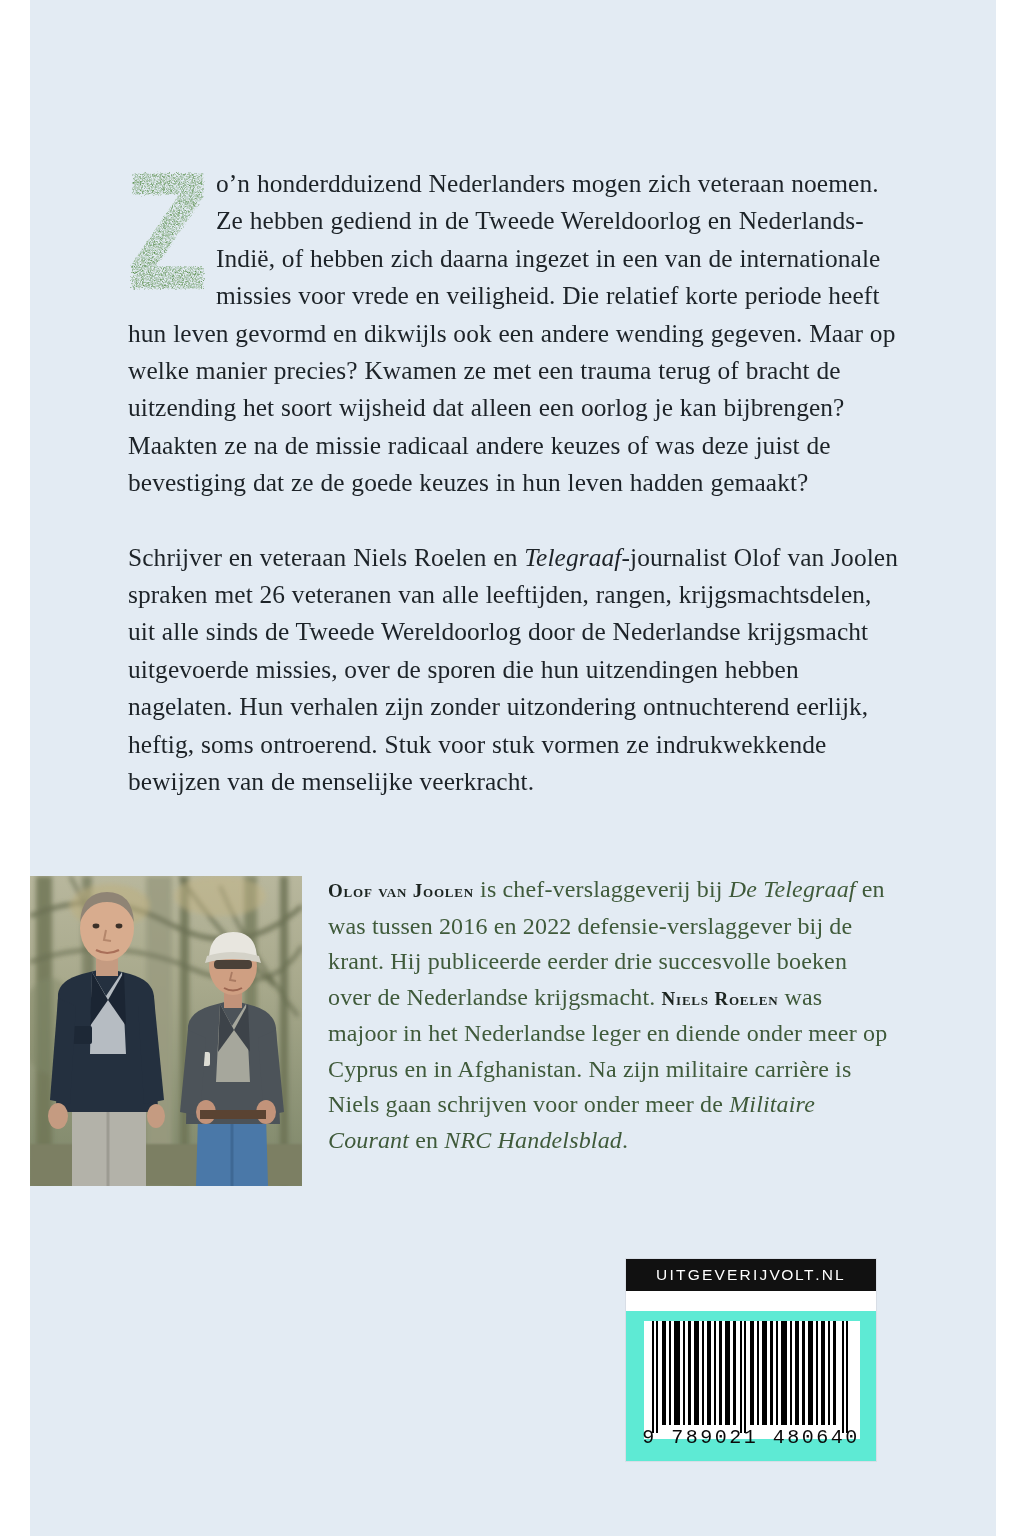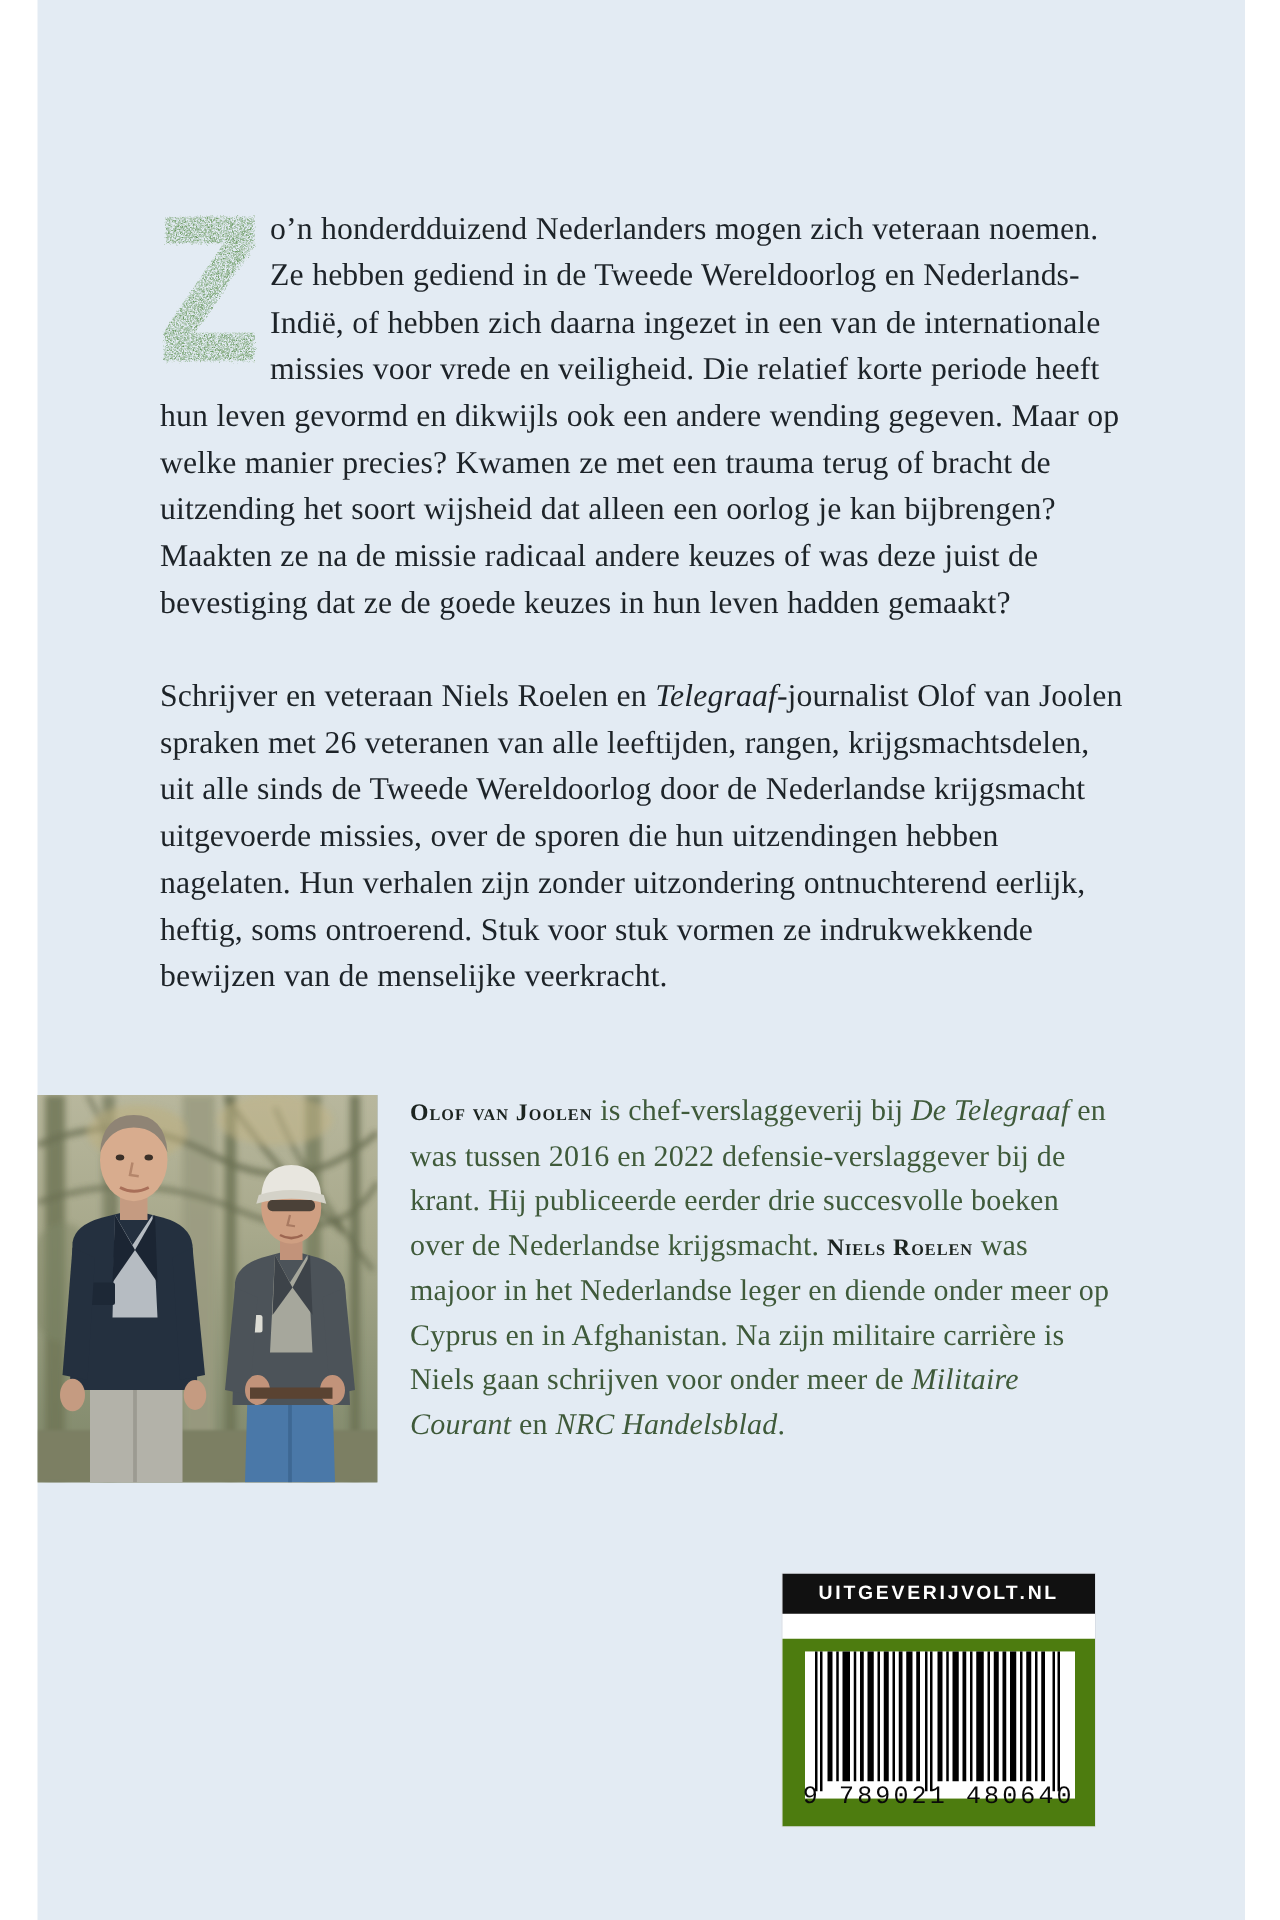--- a/index.html
+++ b/index.html
@@ -94,27 +94,27 @@
     display:flex;
     align-items:center;
     justify-content:center;
   }
   .pub-bar .txt {
     color:#ffffff;
     font-family:"Liberation Sans", sans-serif;
     font-size:15.5px;
     letter-spacing:2.2px;
   }
-  .pub-bar .txt b { font-weight:bold; letter-spacing:1.6px; }
-  .pub-bar .txt span.light { font-weight:bold; }
+  .pub-bar .txt b { font-weight:normal; letter-spacing:1.6px; }
+  .pub-bar .txt span.light { font-weight:normal; }
 
   .barcode-area {
     flex:1;
     position:relative;
-    background:#4d7c0f;
+    background:#5eead4;
     padding:10px 18px 4px 18px;
     margin-top:20px;
   }
   .bars { display:block; }
   .isbn-digits {
     position:absolute;
     left:0; right:0; bottom:12px;
     text-align:center;
     font-family:"Liberation Mono", monospace;
     font-size:20px;

